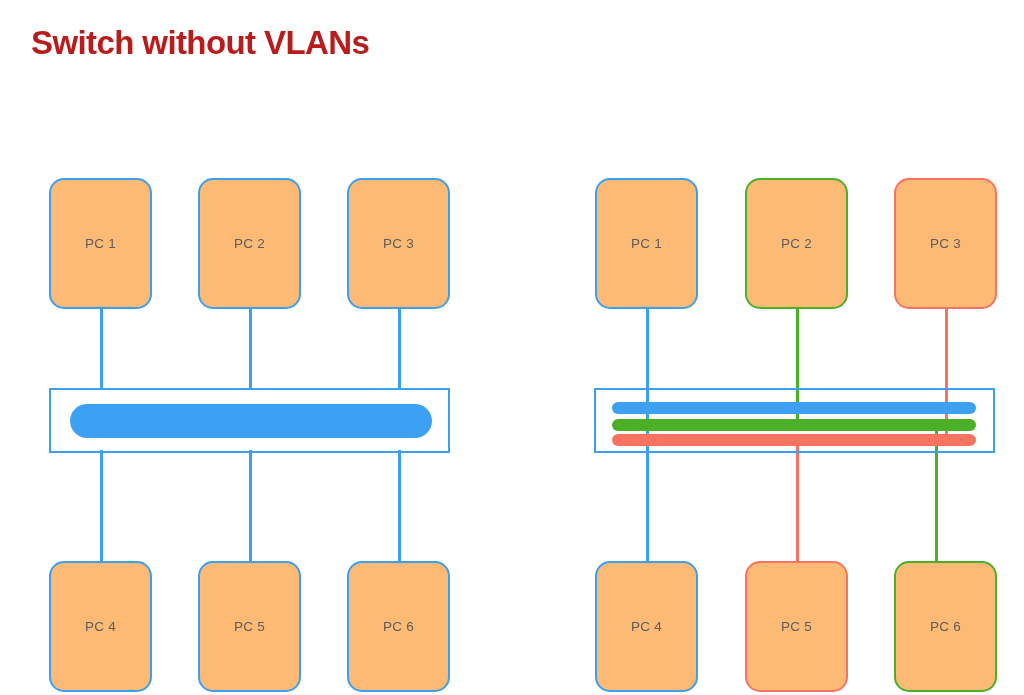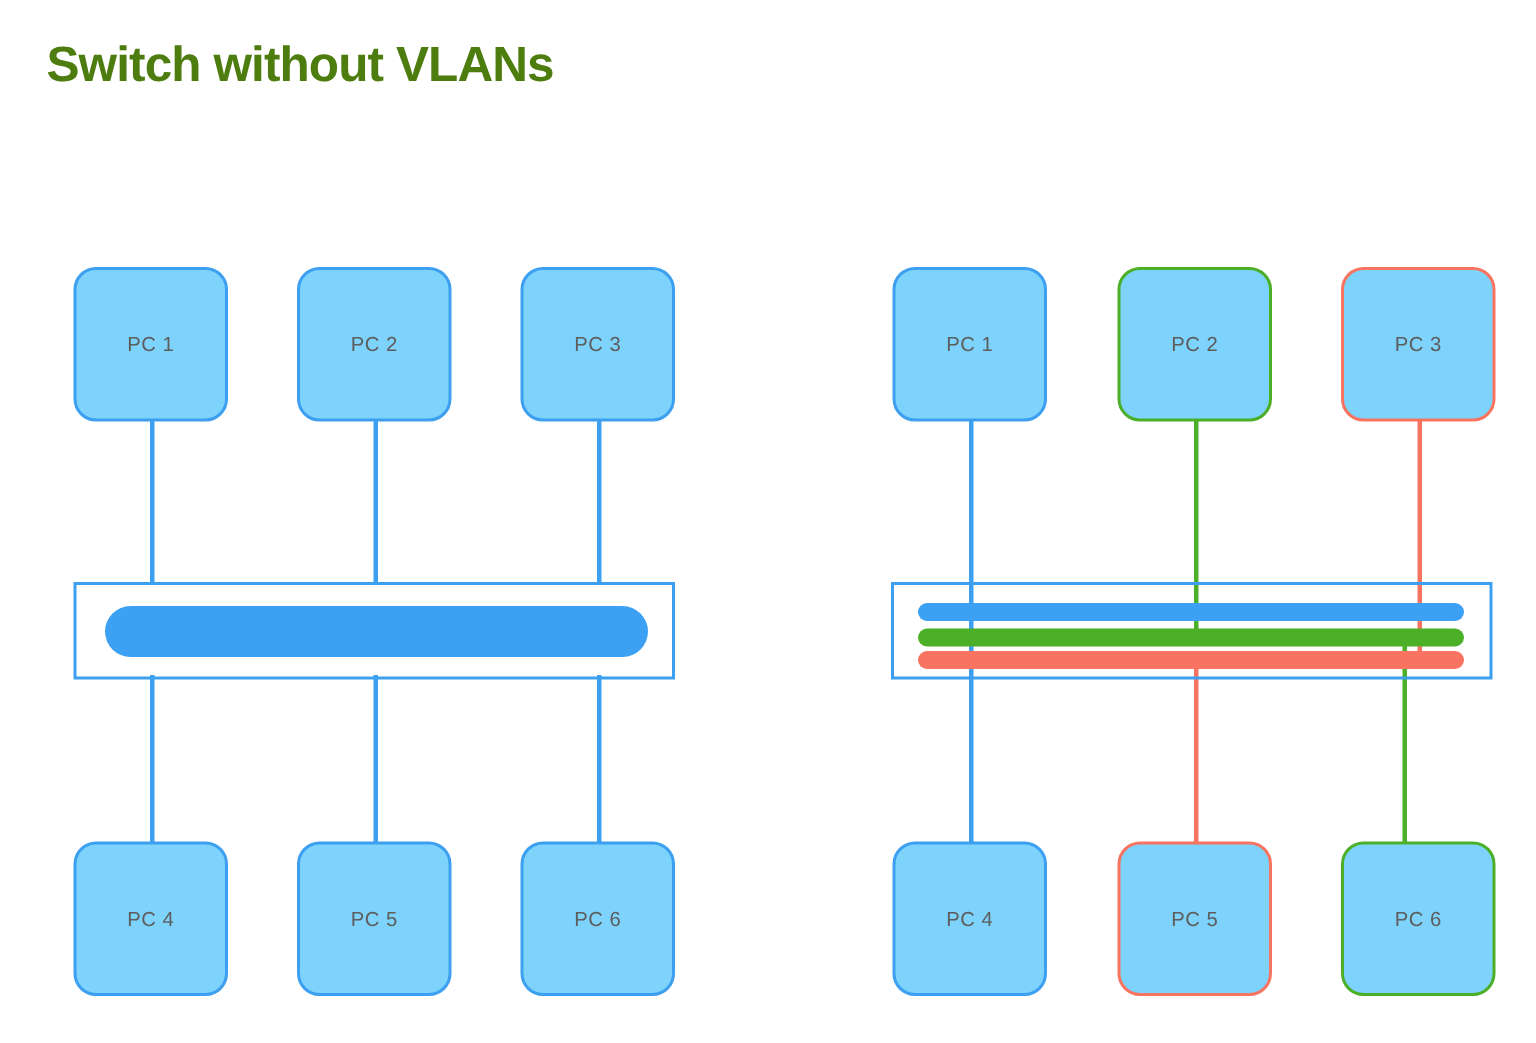--- a/index.html
+++ b/index.html
@@ -36,25 +36,25 @@
   .wire {
     position: absolute;
     width: 3px;
     border-radius: 0;
   }
 
   
   .pc-box {
     position: absolute;
     width: 103px;
-    height: 103px;
+    height: 131px;
     box-sizing: border-box;
     border: 2px solid #3c9ff0;
     border-radius: 15px;
-    background: #7dd3fc;
+    background: #fdba74;
     display: flex;
     align-items: center;
     justify-content: center;
   }
   .pc-label {
     font-family: "Liberation Sans", sans-serif;
     font-size: 13.5px;
     color: #5d5d5d;
     letter-spacing: 0.3px;
     user-select: none;
@@ -91,21 +91,21 @@
   }
   #bar-right-blue  { top: 402px; background: #3ca1f2; }
   #bar-right-green { top: 419px; background: #4caf28; }
   #bar-right-red   { top: 434px; background: #f97460; }
 </style>
 </head>
 <body>
 
 <div id="canvas" style="background: rgb(255, 255, 255);">
 
-  <div class="panel-title" id="title-left" style="color: #4d7c0f;">Switch without VLANs</div>
+  <div class="panel-title" id="title-left" style="color: #b91c1c;">Switch without VLANs</div>
 
 
   <div class="wire" style="left:100px; top:280px; height:110px; background:#3c9ff0;"></div>
   <div class="wire" style="left:249px; top:280px; height:110px; background:#3c9ff0;"></div>
   <div class="wire" style="left:398px; top:280px; height:110px; background:#3c9ff0;"></div>
   <div class="wire" style="left:100px; top:450px; height:112px; background:#3c9ff0;"></div>
   <div class="wire" style="left:249px; top:450px; height:112px; background:#3c9ff0;"></div>
   <div class="wire" style="left:398px; top:450px; height:112px; background:#3c9ff0;"></div>
 
   <div class="wire" style="left:646px; top:280px; height:130px; background:#3c9ff0;"></div>

